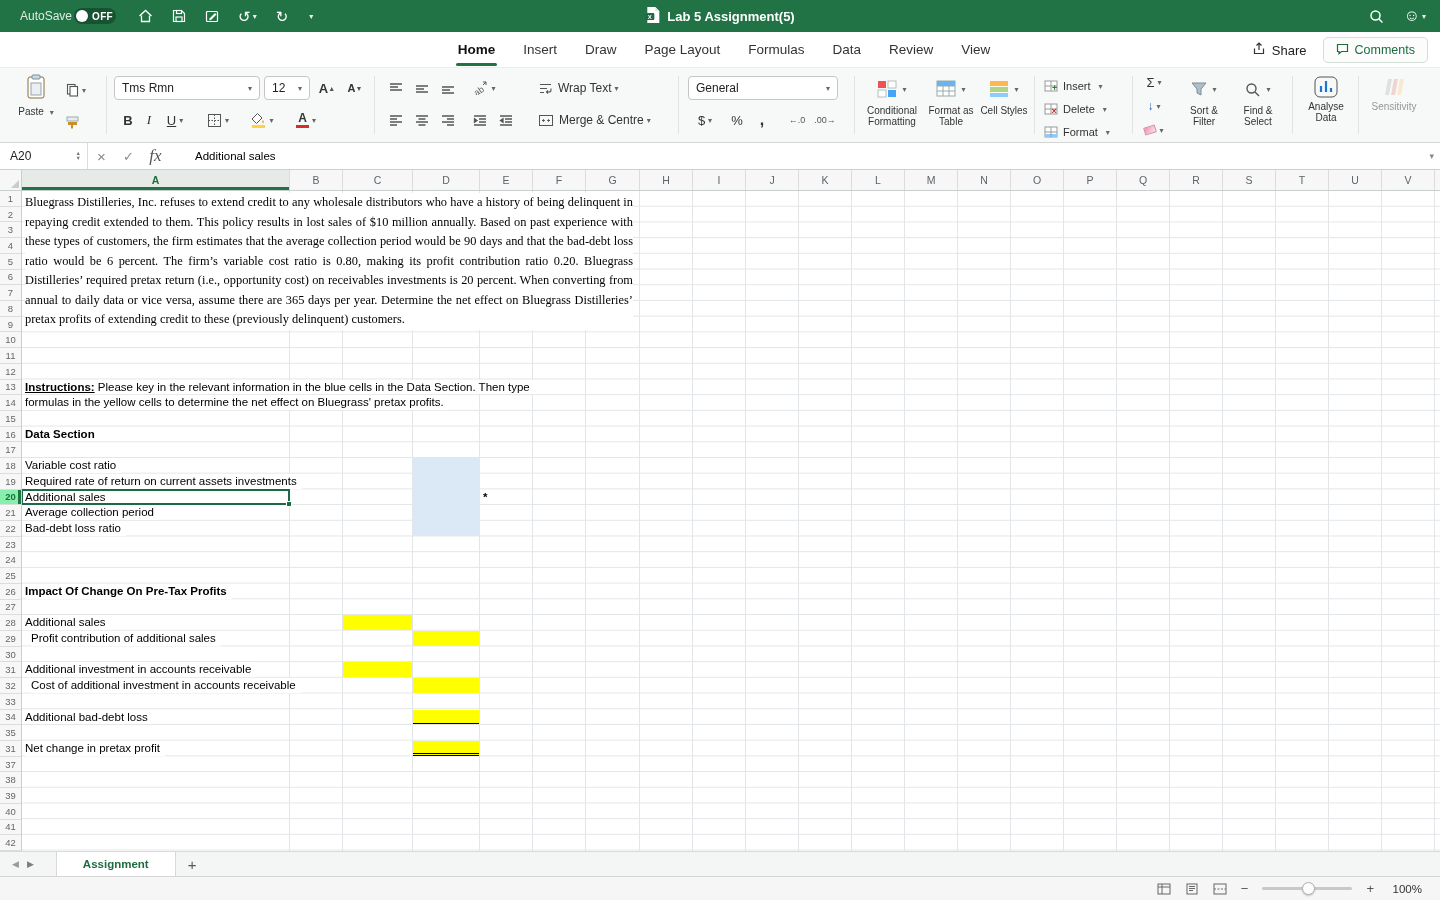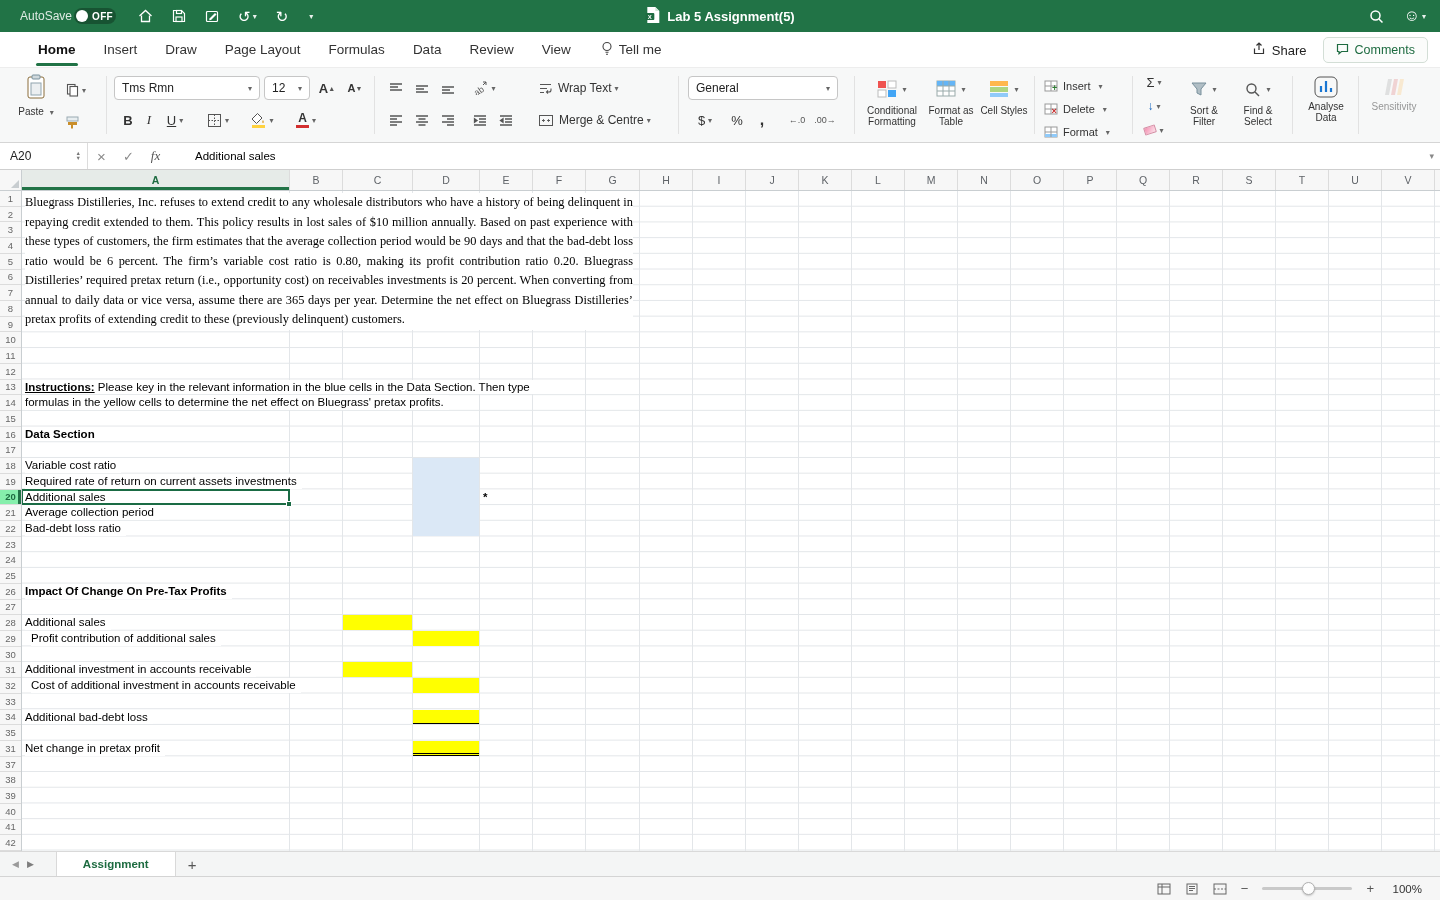--- a/index.html
+++ b/index.html
@@ -14,21 +14,21 @@
   .toggle .knob{width:12px;height:12px;border-radius:50%;background:#fff;margin-left:2px;}
   .toggle .state{font-size:10px;font-weight:700;color:#fff;margin-left:4px;letter-spacing:.3px;}
   .qat{display:flex;align-items:center;margin-left:22px;gap:19px;}
   .qat-icon{display:inline-flex;align-items:center;color:#fff;}
   .glyph-ic{font-size:15px;line-height:1;color:#fff;}
   .tb-chev{font-size:8px;color:rgba(255,255,255,.9);margin-left:2px;}
   .doc-title{position:absolute;left:50%;top:0;transform:translateX(-50%);height:32px;display:flex;align-items:center;gap:7px;font-size:13px;font-weight:600;color:#fff;}
   .tb-right{position:absolute;right:14px;top:0;height:32px;display:flex;align-items:center;gap:20px;}
 
   
-  .menubar{position:absolute;top:32px;left:0;width:1440px;height:36px;background:#fff;display:flex;align-items:center;padding-left:24px;border-bottom:1px solid #ededed;}
+  .menubar{position:absolute;top:32px;left:0;width:1440px;height:36px;background:#fff;display:flex;align-items:center;padding-left:8px;border-bottom:1px solid #ededed;flex-direction:column;}
   #menu-tabs{display:flex;align-items:center;height:36px;}
   .mtab{padding:0 14px;font-size:13.5px;color:#333;height:36px;line-height:36px;position:relative;cursor:default;}
   .mtab.active{font-weight:700;color:#111;}
   .mtab.active::after{content:"";position:absolute;left:12px;right:12px;bottom:2px;height:3px;background:#217346;border-radius:2px;}
   .tellme{display:flex;align-items:center;gap:6px;margin-left:16px;font-size:13.5px;color:#333;}
   .mb-right{position:absolute;right:12px;top:0;height:36px;display:flex;align-items:center;gap:16px;}
   .share-btn{display:flex;align-items:center;gap:6px;font-size:13px;color:#222;}
   .comments-btn{display:flex;align-items:center;gap:6px;font-size:12.5px;color:#1d6b40;background:#fbfcfb;border:1px solid #d3ded6;border-radius:5px;height:26px;padding:0 12px;}
 
   
@@ -48,21 +48,21 @@
   .clrbar{width:13px;height:3px;margin-top:1px;}
   .stack{display:flex;flex-direction:column;align-items:center;line-height:10px;}
   .eraser{width:12px;height:8px;background:linear-gradient(135deg,#f48fb1,#fce4ec);border:1px solid #d48aa2;transform:rotate(-18deg);border-radius:1px;}
   .disabled{opacity:.5;}
 
   
   .formulabar{position:absolute;top:143px;left:0;width:1440px;height:27px;background:#fff;border-bottom:1px solid #cfcfcf;display:flex;align-items:center;}
   .namebox{width:88px;height:100%;border-right:1px solid #dcdcdc;display:flex;align-items:center;padding-left:10px;font-size:12px;color:#222;}
   .stepper{display:flex;flex-direction:column;margin-left:auto;margin-right:6px;font-size:5.5px;line-height:5px;color:#777;}
   .fb-icon{width:27px;text-align:center;color:#8a8a8a;font-size:13px;}
-  .fb-fx{font-family:"Liberation Serif",serif;font-style:italic;color:#555;font-size:13px;}
+  .fb-fx{font-family:"Liberation Serif",serif;font-style:italic;color:#555;font-size:17px;}
   .fb-content{margin-left:26px;font-size:11.5px;color:#000;}
   .fb-expand{position:absolute;right:6px;color:#888;font-size:9px;}
 
   
   .corner{position:absolute;top:170px;left:0;width:22px;height:21px;background:#f7f7f7;border-right:1px solid #c9ced1;border-bottom:1px solid #c9ced1;}
   .corner::after{content:"";position:absolute;right:2px;bottom:2px;border-left:8px solid transparent;border-bottom:8px solid #c8cdd0;}
   #col-headers{position:absolute;top:170px;left:22px;width:1418px;height:21px;background:#f7f7f7;border-bottom:1px solid #c9ced1;}
   .col-header{position:absolute;top:0;height:20px;border-right:1px solid #dcdcdc;font-size:10.5px;color:#5f6368;display:flex;align-items:center;justify-content:center;}
   .col-header.active{background:#e6ebe8;box-shadow:inset 0 -3px 0 #217346;color:#1d6b40;font-weight:700;}
   #row-headers{position:absolute;top:191px;left:0;width:22px;height:660px;background:#f7f7f7;border-right:1px solid #c9ced1;}

